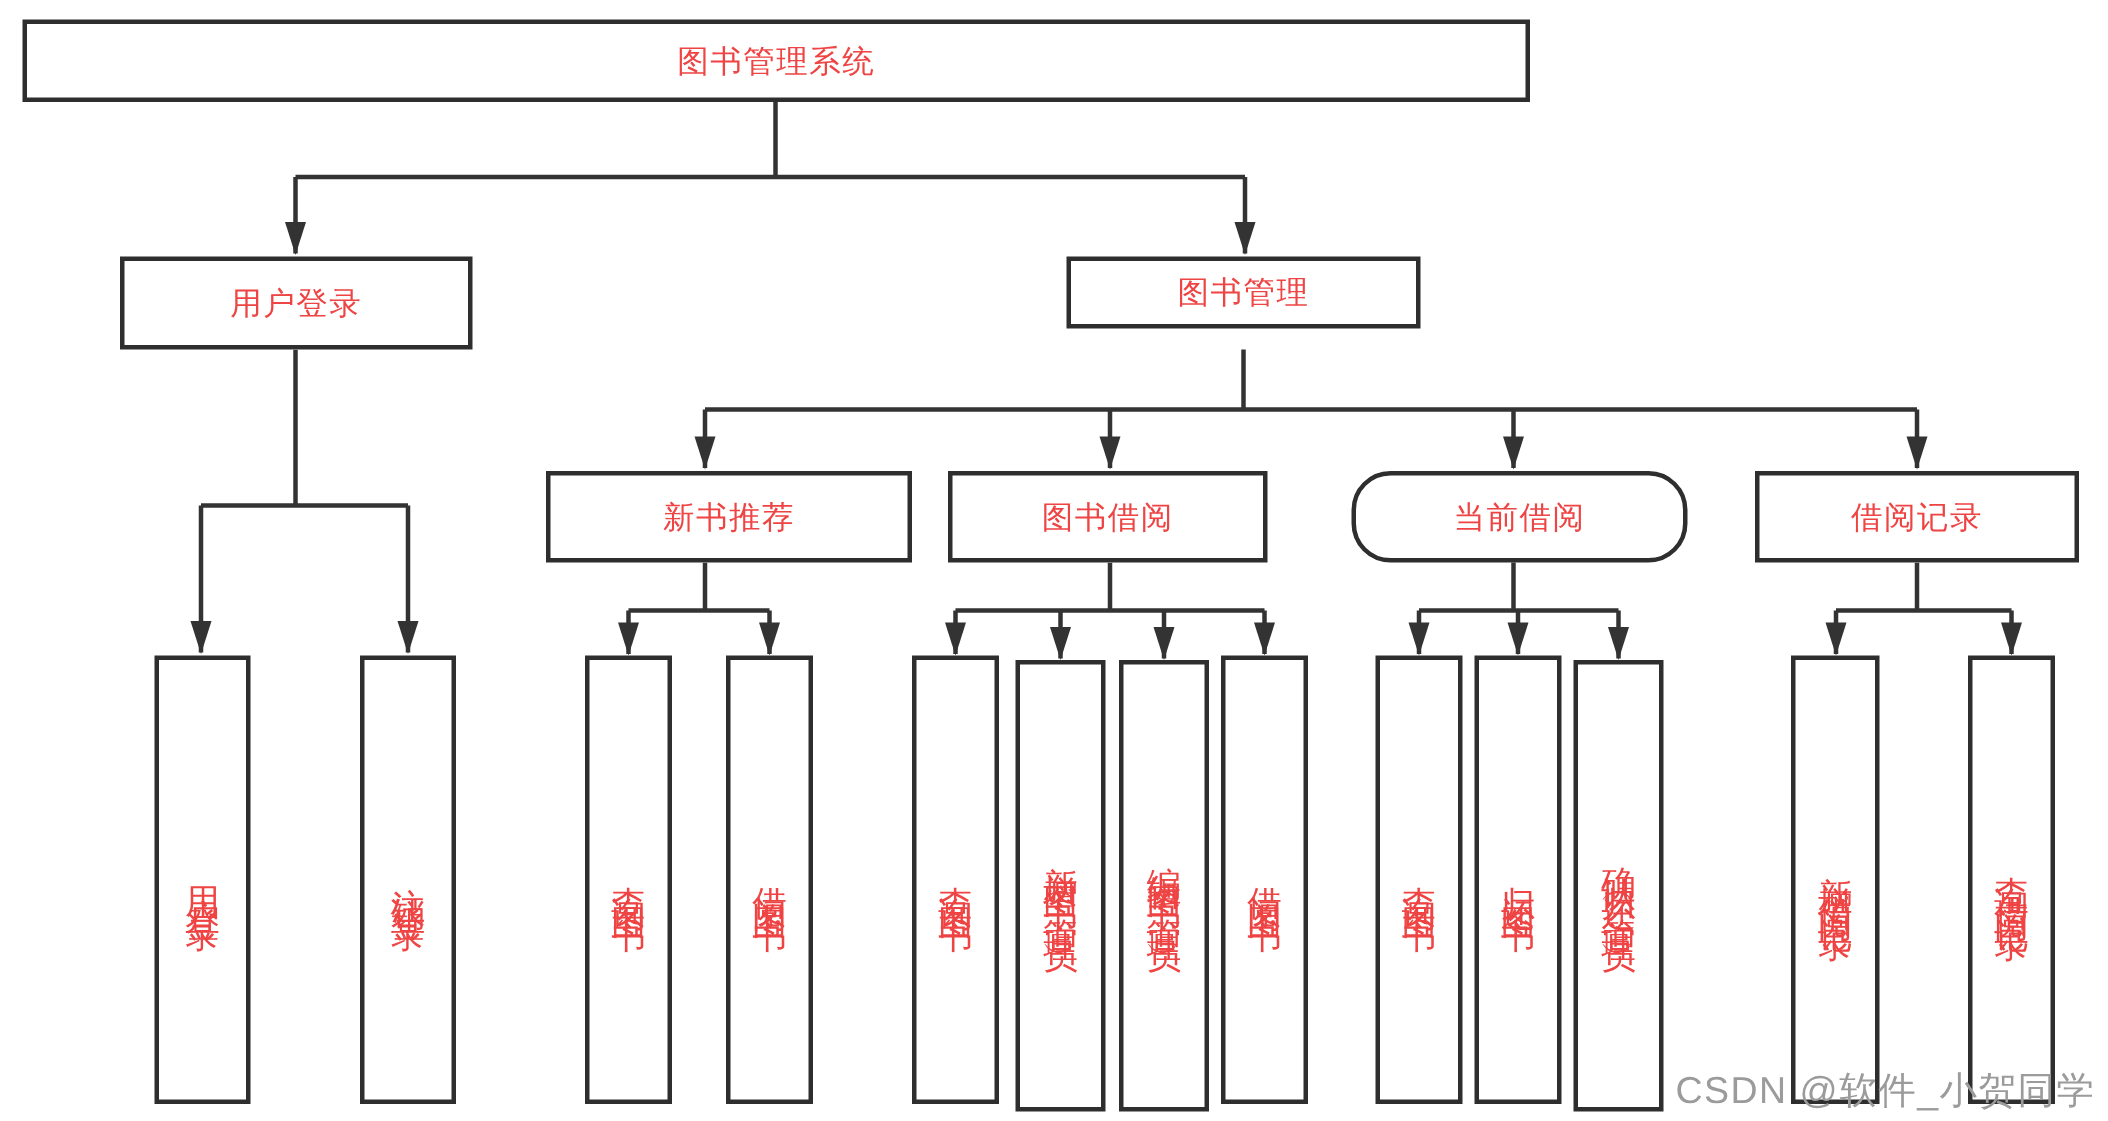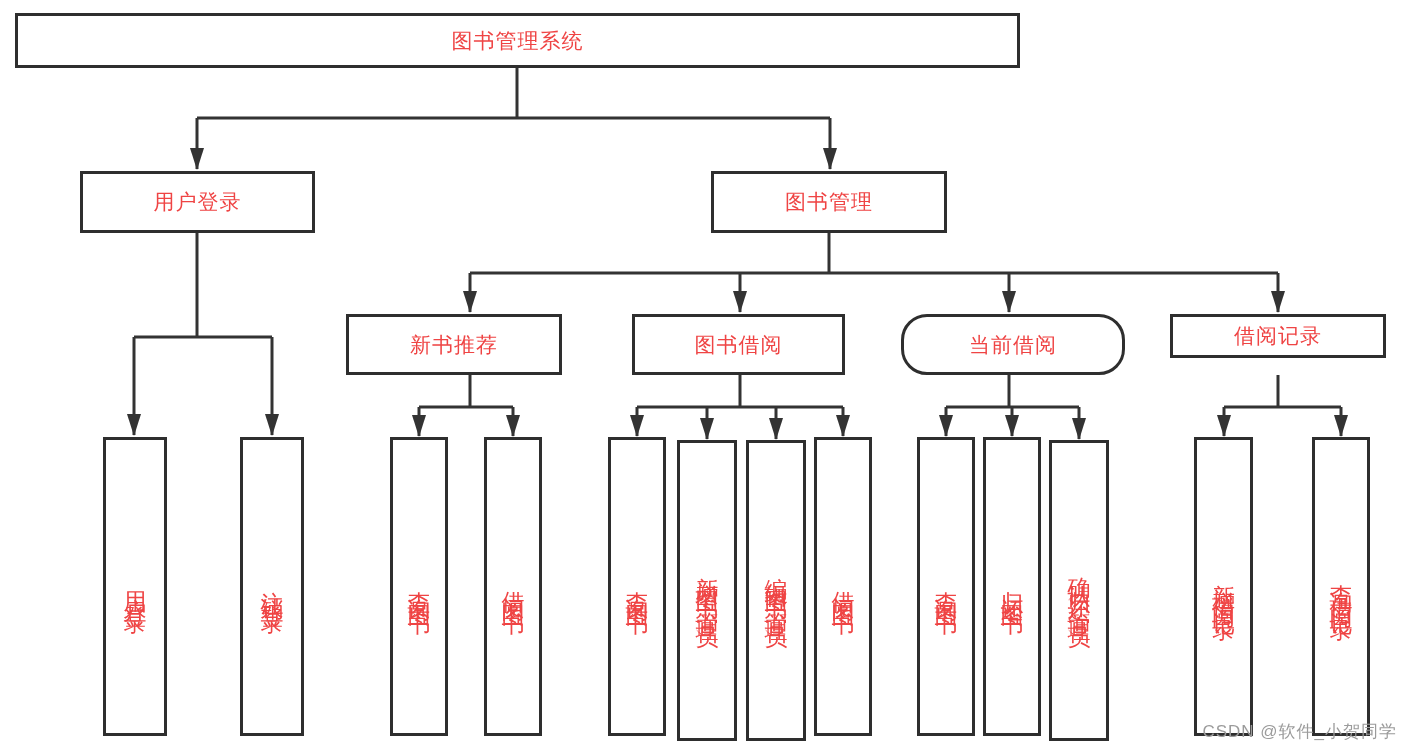--- a/index.html
+++ b/index.html
@@ -39,21 +39,21 @@
     text-orientation: mixed;
     font-size: 23px;
     letter-spacing: 7px;
     line-height: 1;
     white-space: nowrap;
   }
   .watermark {
     position: absolute;
     right: 8px;
     bottom: 4px;
-    font-size: 17px;
+    font-size: 25px;
     letter-spacing: 1px;
     color: #9b9b9b;
     z-index: 5;
     white-space: nowrap;
   }
 </style>
 </head>
 <body>
 
 <div class="canvas">
@@ -104,26 +104,26 @@
       <path d="M1278,375 V407"></path>
       <path d="M1224,407 H1341"></path>
       <path d="M1224,407 V436" marker-end="url(#arrow)"></path>
       <path d="M1341,407 V436" marker-end="url(#arrow)"></path>
     </g>
   </svg>
 
   <div class="node h-node" style="left:15px; top:13px; width:1005px; height:55px;">图书管理系统</div>
 
   <div class="node h-node" style="left:80px; top:171px; width:235px; height:62px;">用户登录</div>
-  <div class="node h-node" style="left:711px; top:171px; width:236px; height:62px;">图书管理</div>
+  <div class="node h-node" style="left:711px; top:171px; width:236px; height:48px;">图书管理</div>
 
-  <div class="node h-node" style="left:346px; top:314px; width:216px; height:61px;">新书推荐</div>
+  <div class="node h-node" style="left:364px; top:314px; width:244px; height:61px;">新书推荐</div>
   <div class="node h-node" style="left:632px; top:314px; width:213px; height:61px;">图书借阅</div>
   <div class="node h-node" style="left:901px; top:314px; width:224px; height:61px;border-radius:26px;">当前借阅</div>
-  <div class="node h-node" style="left:1170px; top:314px; width:216px; height:44px;">借阅记录</div>
+  <div class="node h-node" style="left:1170px; top:314px; width:216px; height:61px;">借阅记录</div>
 
   <div class="node leaf" style="left:103px; top:437px; width:64px; height:299px;">用户登录</div>
   <div class="node leaf" style="left:240px; top:437px; width:64px; height:299px;">注销登录</div>
 
   <div class="node leaf" style="left:390px; top:437px; width:58px; height:299px;">查询图书</div>
   <div class="node leaf" style="left:484px; top:437px; width:58px; height:299px;">借阅图书</div>
 
   <div class="node leaf" style="left:608px; top:437px; width:58px; height:299px;">查询图书</div>
   <div class="node leaf" style="left:677px; top:440px; width:60px; height:301px;">新增图书（管理员）</div>
   <div class="node leaf" style="left:746px; top:440px; width:60px; height:301px;">编辑图书（管理员）</div>

